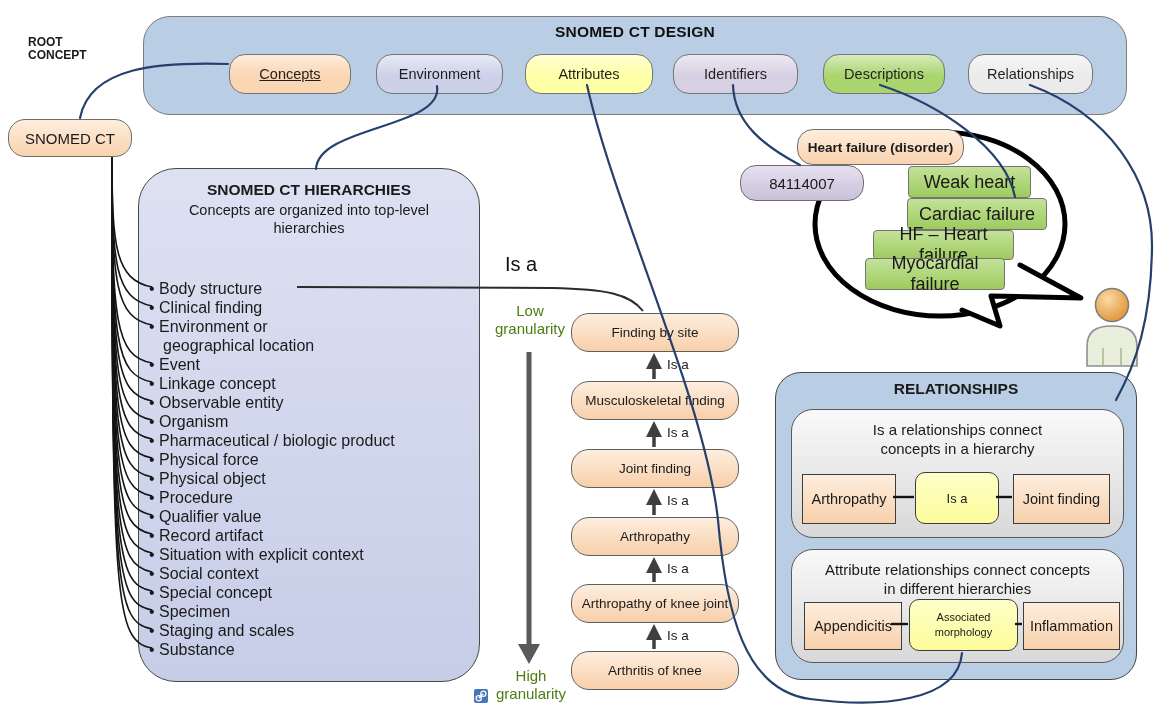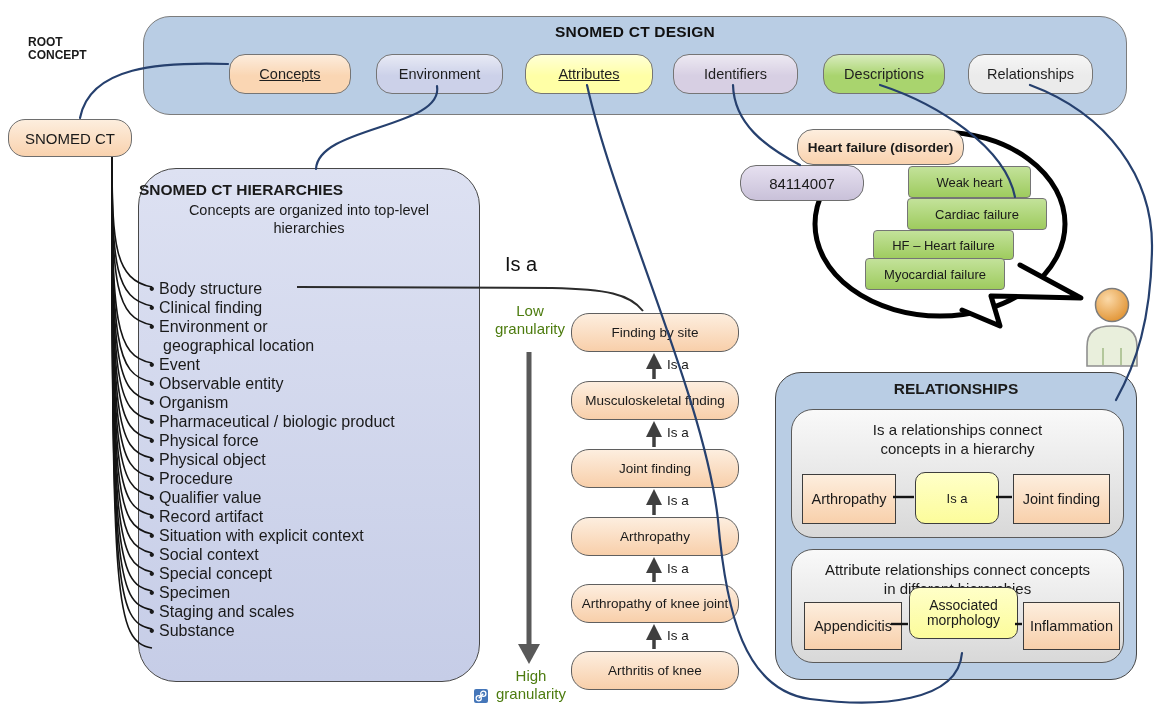--- a/index.html
+++ b/index.html
@@ -19,21 +19,21 @@
   
   .root-label{position:absolute;left:28px;top:36px;width:94px;font-size:12px;
               font-weight:bold;line-height:13px;white-space:pre-line;z-index:2;}
   .snomed-pill{position:absolute;left:8px;top:119px;width:122px;height:36px;border-radius:17px;
                border:1.5px solid #6e6e6e;background:linear-gradient(#fdeede,#f9d2ae);
                display:flex;align-items:center;justify-content:center;font-size:15px;z-index:2;}
 
   
   .hpanel{position:absolute;left:138px;top:168px;width:340px;height:512px;border-radius:38px;
           border:1.5px solid #474747;background:linear-gradient(#dde1f2,#c6cde7);z-index:2;}
-  .hp-title{position:absolute;top:12px;width:100%;text-align:left;font-weight:bold;font-size:15.5px;}
+  .hp-title{position:absolute;top:12px;width:100%;text-align:center;font-weight:bold;font-size:15.5px;}
   .hp-sub{position:absolute;top:32px;left:20px;width:300px;text-align:center;font-size:14.5px;line-height:18px;}
   .hlist{position:absolute;left:10px;top:110px;width:322px;font-size:16px;line-height:19px;}
   .hitem{padding-left:14px;text-indent:-14px;white-space:pre-line;}
 
   
   .isa-head{position:absolute;left:505px;top:253px;font-size:20px;color:#111;z-index:2;}
   .gran{position:absolute;width:86px;text-align:center;font-size:15px;line-height:18px;color:#4d7c0f;
         white-space:pre-line;z-index:2;}
   .low{left:487px;top:302px;} .high{left:488px;top:667px;}
   .linkicon{position:absolute;left:474px;top:689px;z-index:3;}
@@ -44,39 +44,39 @@
 
   
   .heart-pill{position:absolute;left:797px;top:129px;width:165px;height:34px;border-radius:16px;
               border:1.4px solid #6e6e6e;background:linear-gradient(#fdeede,#f9d2ae);display:flex;
               align-items:center;justify-content:center;font-size:13.5px;font-weight:bold;z-index:2;}
   .id-pill{position:absolute;left:740px;top:165px;width:122px;height:34px;border-radius:16px;
            border:1.4px solid #6e6e6e;background:linear-gradient(#e6e0f0,#c9c1d9);display:flex;
            align-items:center;justify-content:center;font-size:15px;z-index:2;}
   .gpill{position:absolute;border:1.3px solid #757575;border-radius:4px;
          background:linear-gradient(#c3e29a,#9ecb5e);display:flex;align-items:center;justify-content:center;
-         font-size:13px;z-index:2;}
+         font-size:18px;z-index:2;text-align:center;}
 
   
   .rpanel{position:absolute;left:775px;top:372px;width:360px;height:306px;border-radius:26px;
           border:1.6px solid #464646;background:#b9cde4;z-index:2;}
   .rp-title{position:absolute;top:7px;width:100%;text-align:center;font-weight:bold;font-size:15.5px;}
   .rbox{position:absolute;left:15px;width:331px;border-radius:22px;border:1.4px solid #5a5a5a;
         background:linear-gradient(#f9f9f9,#d8d8d8);}
   .rbox1{top:36px;height:127px;} .rbox2{top:176px;height:112px;}
   .rcap{position:absolute;top:10px;width:100%;text-align:center;font-size:15px;line-height:19px;white-space:pre-line;}
   .rrect{position:absolute;border:1.4px solid #3d3d3d;display:flex;align-items:center;justify-content:center;
          text-align:center;font-size:14.5px;z-index:2;}
   .peachbg{background:linear-gradient(#fdeede,#f8d0ab);}
   .yellowbg{background:linear-gradient(#ffffc8,#fcfc9b);border-radius:10px;}
   .r1l{left:26px;top:101px;width:92px;height:48px;}
   .r1m{left:139px;top:99px;width:82px;height:50px;font-size:13px;}
   .r1r{left:237px;top:101px;width:95px;height:48px;}
   .r2l{left:28px;top:229px;width:96px;height:46px;}
-  .r2m{left:133px;top:214px;width:107px;height:50px;font-size:14px;line-height:15px;}
+  .r2m{left:133px;top:226px;width:107px;height:50px;font-size:11px;line-height:15px;}
   .r2r{left:247px;top:229px;width:95px;height:46px;}
 </style>
 </head>
 <body>
 
 <div class="canvas">
 
   <svg id="bsvg" class="layer">
     <g>
       <ellipse cx="940" cy="224" rx="125" ry="92" fill="#ffffff" stroke="#000" stroke-width="5"></ellipse>
@@ -94,39 +94,40 @@
       <line x1="1103" y1="348" x2="1103" y2="365" stroke="#b3c79b" stroke-width="2"></line>
       <line x1="1121" y1="348" x2="1121" y2="365" stroke="#b3c79b" stroke-width="2"></line>
       <circle cx="1112" cy="305" r="16.5" fill="url(#hg)" stroke="#7c7c7c" stroke-width="1.5"></circle>
     </g>
   </svg>
 
   <div class="banner">
     <div class="banner-title">SNOMED CT DESIGN</div>
   <div class="bpill" style="left: 85px; width: 120px; background: linear-gradient(rgba(255, 255, 255, 0.55), rgba(255, 255, 255, 0) 55%), rgb(250, 214, 179); text-decoration: underline;">Concepts</div>
       <div class="bpill" style="left: 232px; width: 125px; background: linear-gradient(rgba(255, 255, 255, 0.55), rgba(255, 255, 255, 0) 55%), rgb(204, 209, 233);">Environment</div>
-      <div class="bpill" style="left: 381px; width: 126px; background: linear-gradient(rgba(255, 255, 255, 0.55), rgba(255, 255, 255, 0) 55%), rgb(255, 255, 166); text-decoration: underline;">Attributes</div>
+      <div class="bpill" style="left: 381px; width: 126px; background: linear-gradient(rgba(255, 255, 255, 0.55), rgba(255, 255, 255, 0) 55%), rgb(255, 255, 166);">Attributes</div>
       <div class="bpill" style="left: 529px; width: 123px; background: linear-gradient(rgba(255, 255, 255, 0.55), rgba(255, 255, 255, 0) 55%), rgb(215, 207, 227);">Identifiers</div>
       <div class="bpill" style="left: 679px; width: 120px; background: linear-gradient(rgba(255, 255, 255, 0.55), rgba(255, 255, 255, 0) 55%), rgb(169, 212, 110);">Descriptions</div>
       <div class="bpill" style="left: 824px; width: 123px; background: linear-gradient(rgba(255, 255, 255, 0.55), rgba(255, 255, 255, 0) 55%), rgb(235, 235, 235);">Relationships</div>
     </div>
 
   <div class="root-label">ROOT
 CONCEPT</div>
   <div class="snomed-pill">SNOMED CT</div>
 
   <div class="hpanel">
     <div class="hp-title">SNOMED CT HIERARCHIES</div>
     <div class="hp-sub">Concepts are organized into top-level hierarchies</div>
     <div class="hlist">
         <div class="hitem">• Body structure</div>
         <div class="hitem">• Clinical finding</div>
         <div class="hitem">• Environment or
 geographical location</div>
         <div class="hitem">• Event</div>
+        <div class="hitem">• Linkage concept</div>
         <div class="hitem">• Observable entity</div>
         <div class="hitem">• Organism</div>
         <div class="hitem">• Pharmaceutical / biologic product</div>
         <div class="hitem">• Physical force</div>
         <div class="hitem">• Physical object</div>
         <div class="hitem">• Procedure</div>
         <div class="hitem">• Qualifier value</div>
         <div class="hitem">• Record artifact</div>
         <div class="hitem">• Situation with explicit context</div>
         <div class="hitem">• Social context</div>

